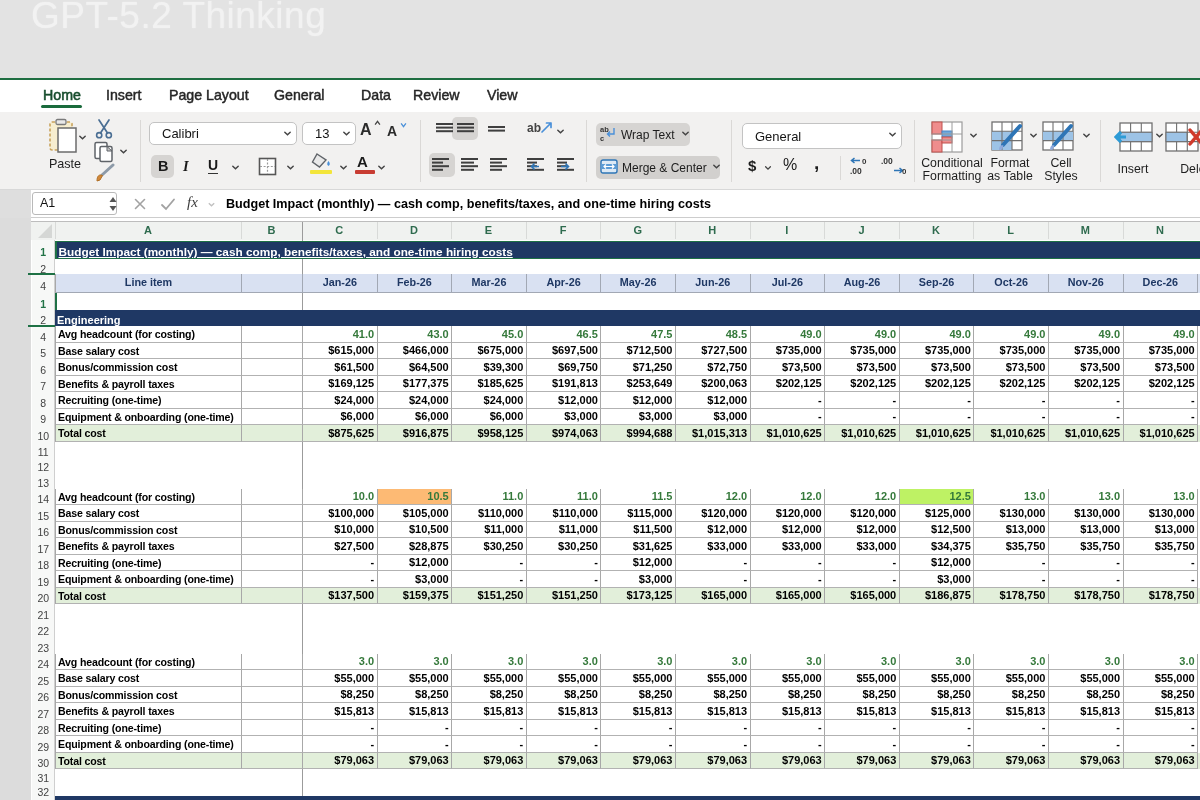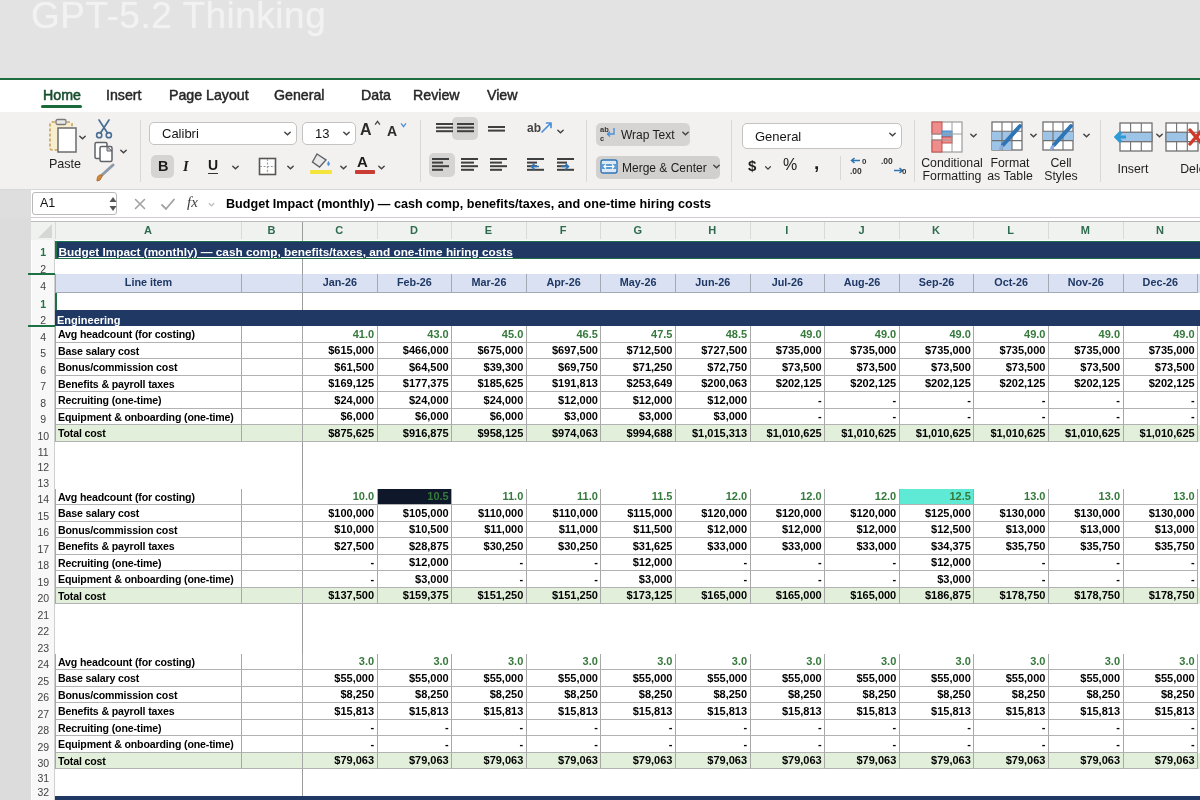--- a/index.html
+++ b/index.html
@@ -485,28 +485,28 @@
       <div style="width:3px;background:#e2efda"></div>
     </div>
 <div class="rn" style="top:445.5px">11</div>
 <div class="rn" style="top:460.8px">12</div>
 <div class="rn" style="top:476.8px">13</div>
 <div class="rn" style="top:493.2px">14</div>
 <div class="row" style="top:488.5px;height:16.5px;border-left:1px solid #a8a8a8">
       <div class="cell lab" style="width:186.0px;background:#fff">Avg headcount (for costing)</div>
       <div class="cell" style="width:61.0px;background:#fff"></div>
       <div class="cell num hcnum" style="width:74.6px;background:#fff">10.0</div>
-      <div class="cell num hcnum" style="width:74.6px;background:#0f172a">10.5</div>
+      <div class="cell num hcnum" style="width:74.6px;background:#fdba74">10.5</div>
       <div class="cell num hcnum" style="width:74.6px;background:#fff">11.0</div>
       <div class="cell num hcnum" style="width:74.6px;background:#fff">11.0</div>
       <div class="cell num hcnum" style="width:74.6px;background:#fff">11.5</div>
       <div class="cell num hcnum" style="width:74.6px;background:#fff">12.0</div>
       <div class="cell num hcnum" style="width:74.6px;background:#fff">12.0</div>
       <div class="cell num hcnum" style="width:74.6px;background:#fff">12.0</div>
-      <div class="cell num hcnum" style="width:74.6px;background:#5eead4">12.5</div>
+      <div class="cell num hcnum" style="width:74.6px;background:#bef264">12.5</div>
       <div class="cell num hcnum" style="width:74.6px;background:#fff">13.0</div>
       <div class="cell num hcnum" style="width:74.6px;background:#fff">13.0</div>
       <div class="cell num hcnum" style="width:74.6px;background:#fff">13.0</div>
       <div style="width:3px;background:#fff"></div>
     </div>
 <div class="rn" style="top:509.8px">15</div>
 <div class="row" style="top:505.0px;height:16.5px;border-left:1px solid #a8a8a8">
       <div class="cell lab" style="width:186.0px;background:#fff">Base salary cost</div>
       <div class="cell" style="width:61.0px;background:#fff"></div>
       <div class="cell num" style="width:74.6px;background:#fff">$100,000</div>

